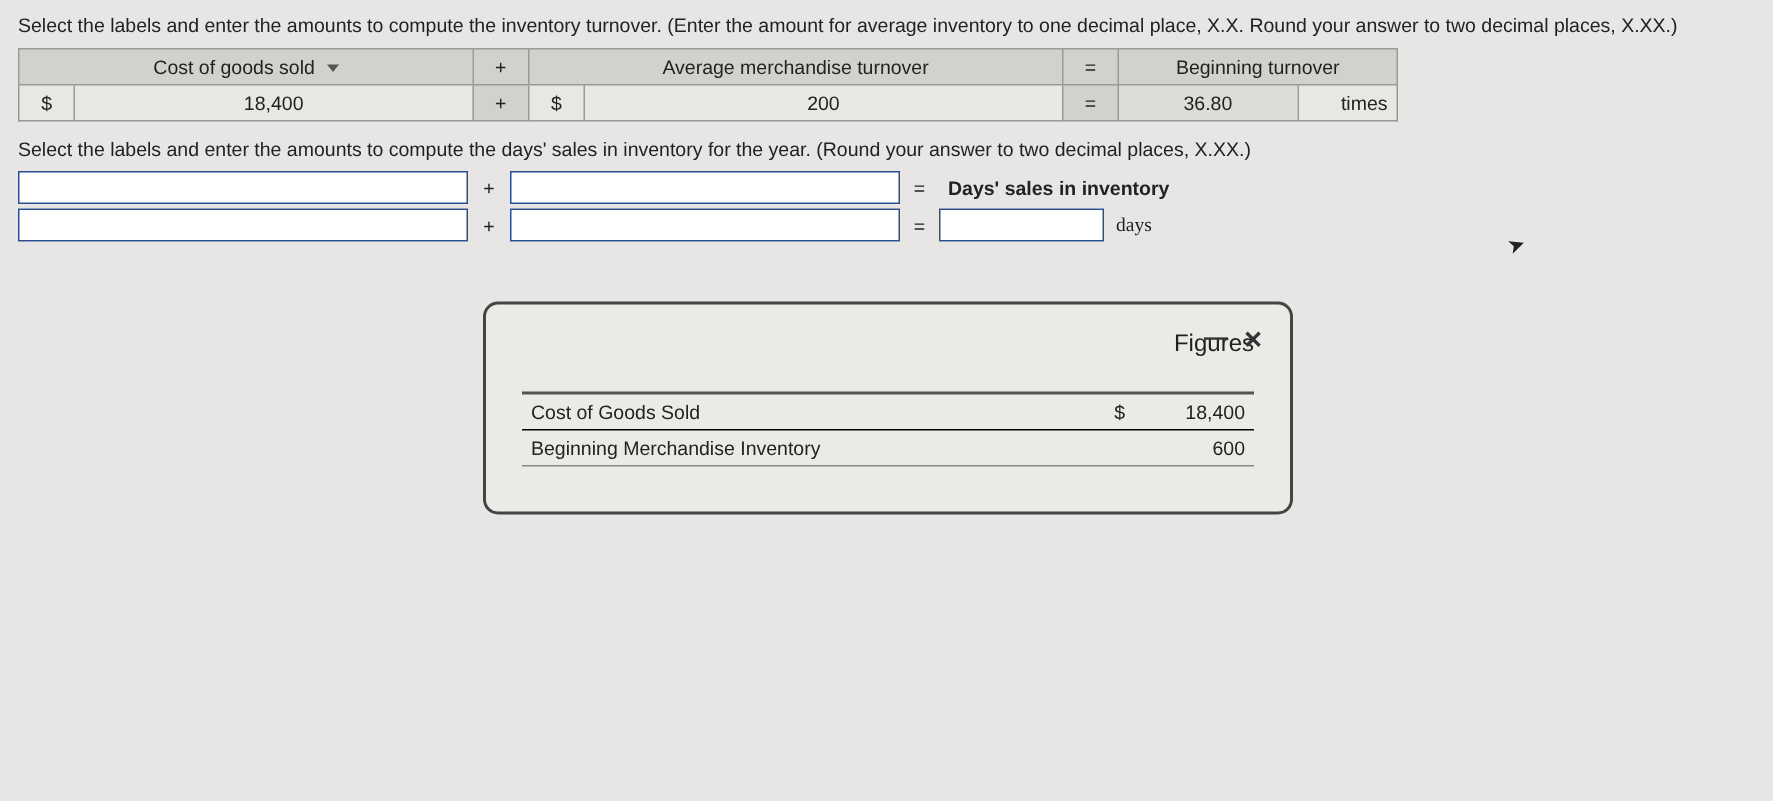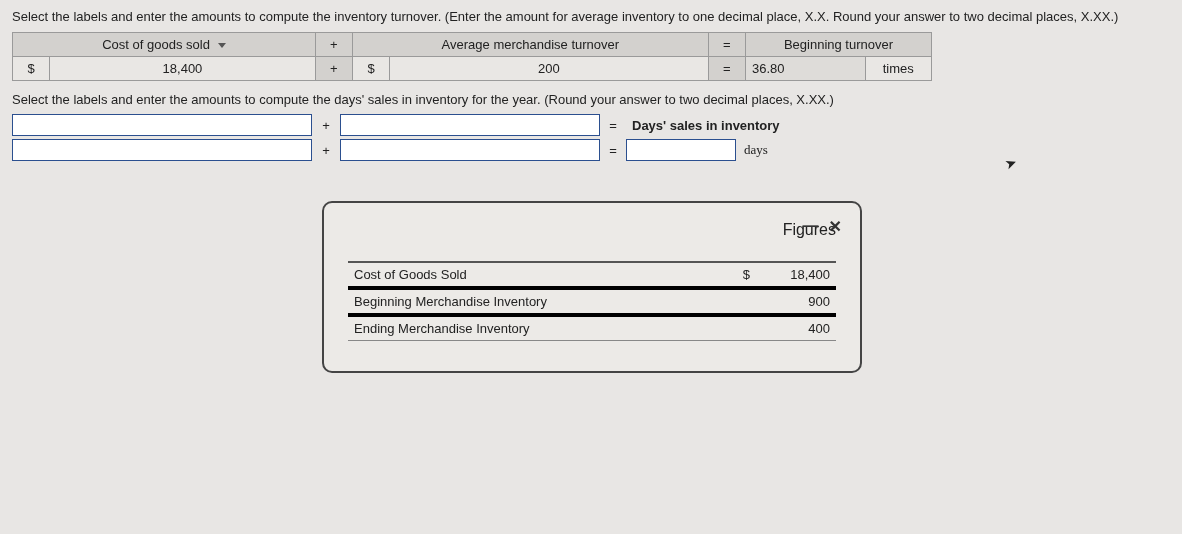--- a/index.html
+++ b/index.html
@@ -76,21 +76,21 @@
       position: absolute; top: 14px; right: 18px;
       display: flex; gap: 10px; font-size: 16px; font-weight: bold;
       color: #333;
     }
     .popup table.fig {
       border-collapse: collapse;
       width: 100%;
     }
     .popup table.fig td {
       padding: 4px 6px;
-      border-top: 4px solid #000000;
+      border-top: 1px solid #000000;
     }
     .popup table.fig tr:first-child td { border-top: 2px solid #555; }
     .popup table.fig tr:last-child td { border-bottom: 1px solid #888; }
     .popup table.fig .amt { text-align: right; width: 80px; }
     .popup table.fig .cur { text-align: right; width: 30px; }
     .suffix { margin-left: 4px; font-family: Liberation Serif, serif; }
     .cursor-ptr {
       position: absolute;
       left: 1005px; top: 155px;
       font-size: 14px;
@@ -116,22 +116,22 @@
     <td class="op">=</td>
     <td class="hdr" colspan="2">Beginning turnover</td>
   </tr>
   <tr>
     <td class="curr">$</td>
     <td class="data" style="width:200px">18,400</td>
     <td class="op">+</td>
     <td class="curr">$</td>
     <td class="data" style="width:240px">200</td>
     <td class="op">=</td>
-    <td class="result-val" style="width:90px;text-align:left">36.80</td>
-    <td class="data" style="width:50px;text-align:center;border-left:none">times</td>
+    <td class="result-val" style="width:90px;text-align:center">36.80</td>
+    <td class="data" style="width:50px;text-align:right;border-left:none">times</td>
   </tr>
 </tbody>
   </table>
 
 <p class="instr">Select the labels and enter the amounts to compute the days' sales in inventory for the year. (Round your answer to two decimal places, X.XX.)</p>
 
 <div class="row2">
   <input class="sel" value="" style="">
   <span class="op2">+</span>
   <input class="num" value="" style="">
@@ -158,22 +158,17 @@
   <table class="fig">
     <tbody>
         <tr>
       <td>Cost of Goods Sold</td>
       <td class="cur">$</td>
       <td class="amt">18,400</td>
     </tr>
     <tr>
       <td>Beginning Merchandise Inventory</td>
       <td class="cur"></td>
-      <td class="amt">900</td>
-    </tr>
-    <tr>
-      <td>Ending Merchandise Inventory</td>
-      <td class="cur"></td>
-      <td class="amt">400</td>
+      <td class="amt">600</td>
     </tr>
   </tbody>
     </table>
 </div>
 
 </body></html>

